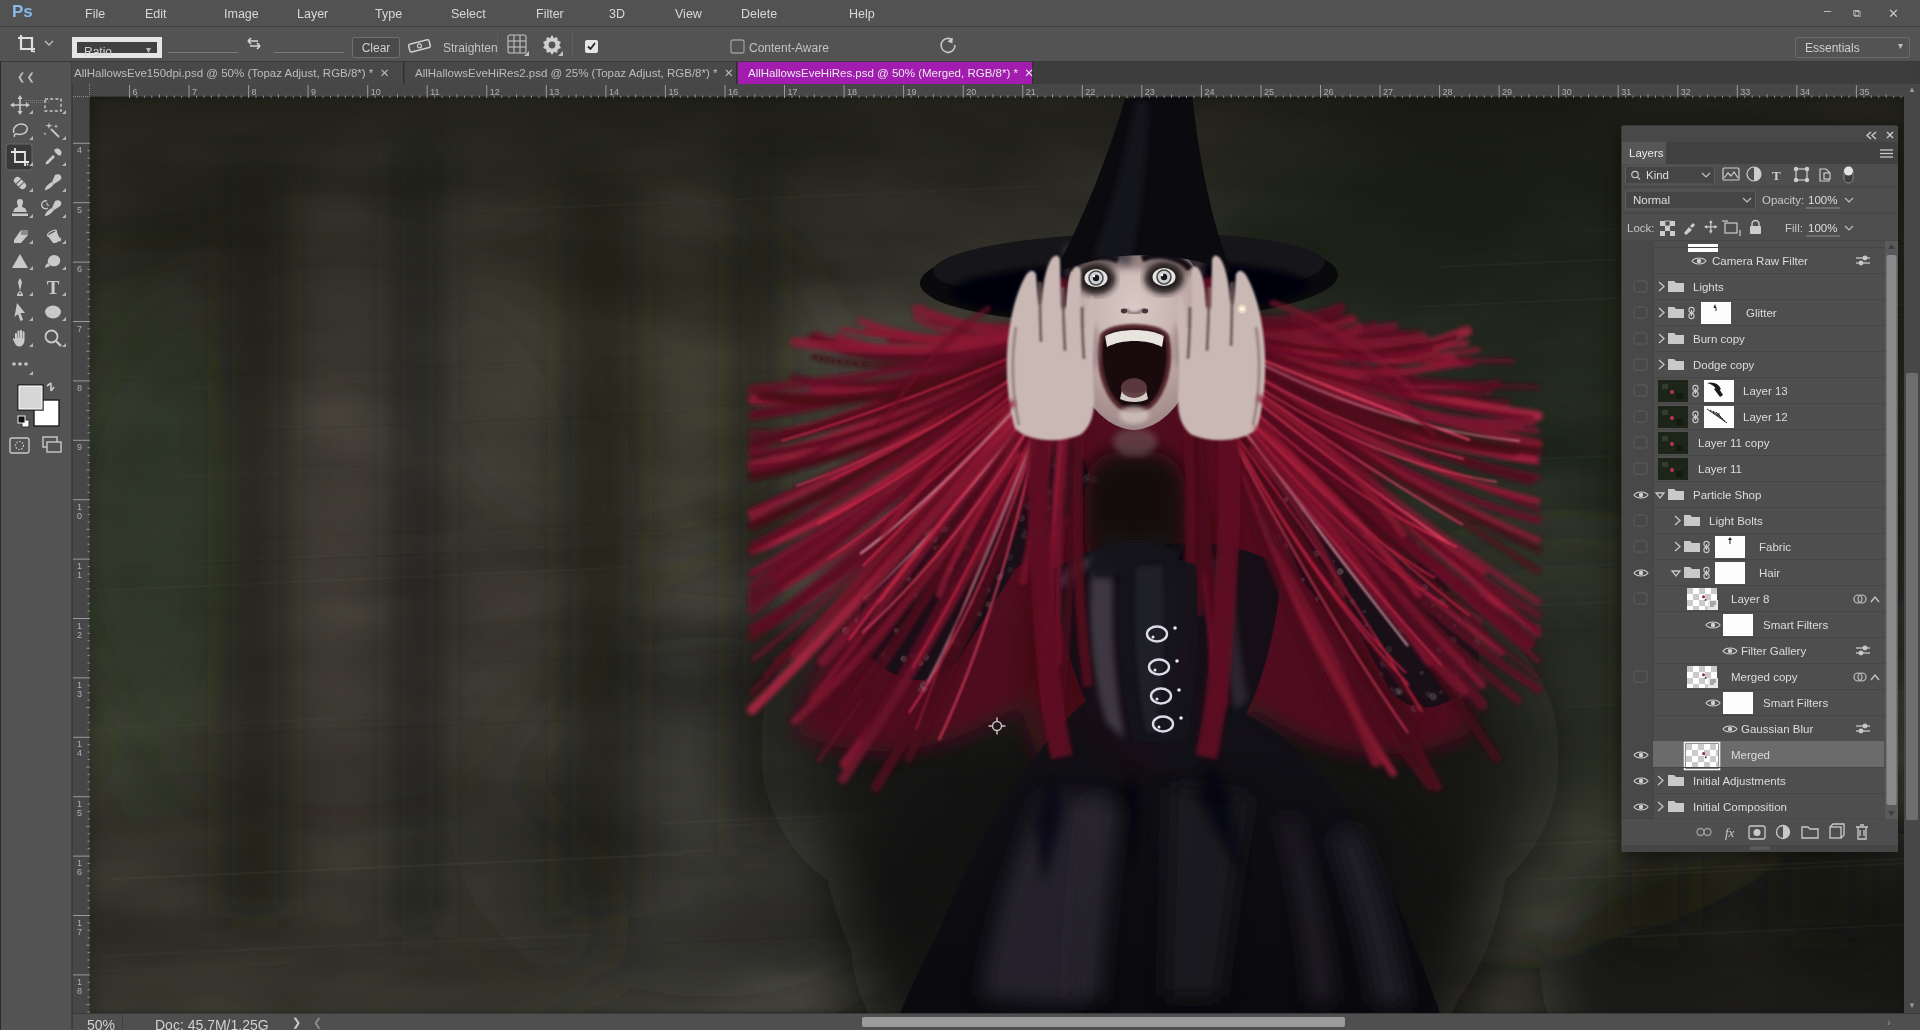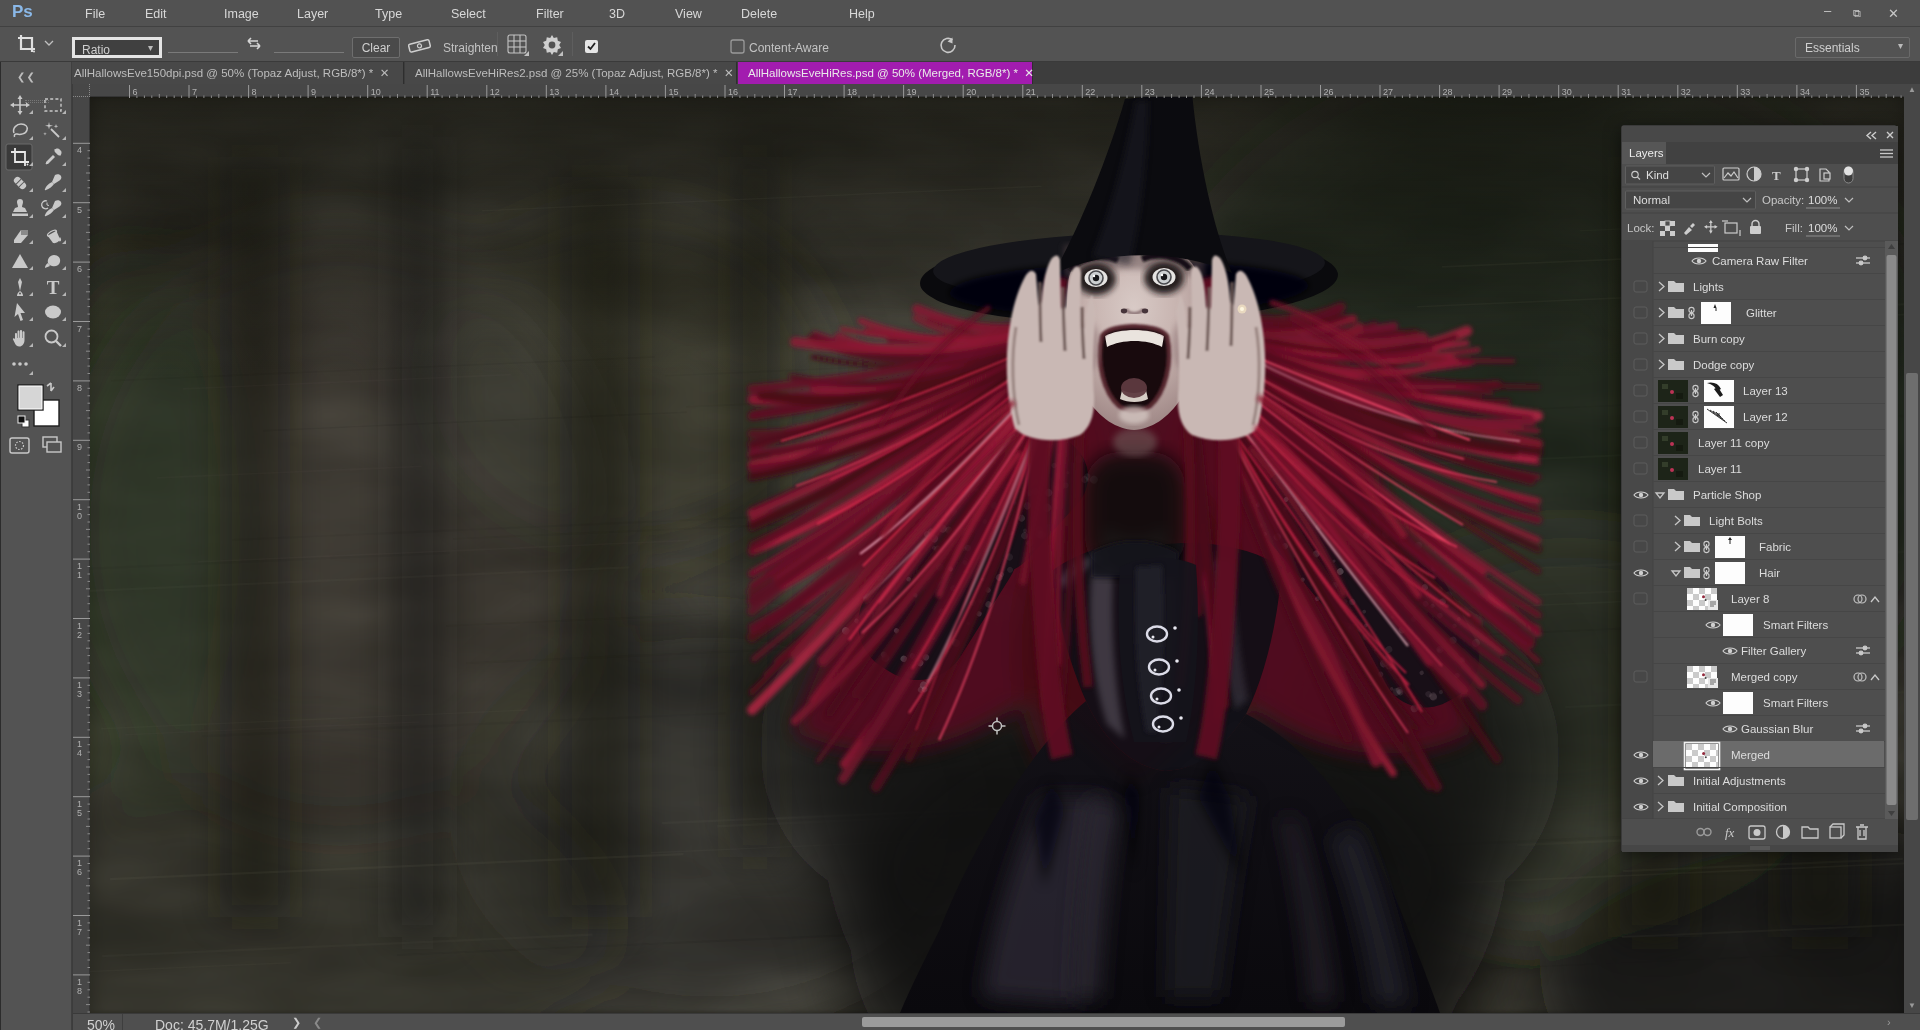--- a/index.html
+++ b/index.html
@@ -40,21 +40,21 @@
   <div class="mitem" style="left:609px;">3D</div>
   <div class="mitem" style="left:669px;margin-left:6px;">View</div>
   <div class="mitem" style="left:741px;">Delete</div>
   <div class="mitem" style="left:849px;">Help</div>
   <div class="winbtn" style="left:1824px;top:3px;">–</div>
   <div class="winbtn" style="left:1853px;font-size:11px;top:7px;">⧉</div>
   <div class="winbtn" style="left:1888px;">✕</div>
 </div>
 
 <div class="abs" id="optionsbar">
-  <div class="obtxt" style="left:72px;top:10px;width:90px;height:21px;background:#404040;border:3px solid #e5e5e5;padding:3px 12px 0 7px;">Ratio <span style="position:absolute;right:6px;top:2px;color:#bbb;font-size:10px;">▾</span></div>
+  <div class="obtxt" style="left:72px;top:10px;width:90px;height:21px;background:#404040;border:5px solid #e5e5e5;padding:3px 12px 0 7px;">Ratio <span style="position:absolute;right:6px;top:2px;color:#bbb;font-size:10px;">▾</span></div>
   <div class="abs" style="left:168px;top:25px;width:70px;height:1px;background:#7a7a7a;"></div>
   <div class="abs" style="left:274px;top:25px;width:70px;height:1px;background:#7a7a7a;"></div>
   <div class="obtxt" style="left:352px;top:10px;width:48px;height:21px;background:#4a4a4a;border:1px solid #6e6e6e;border-radius:2px;text-align:center;padding-top:3px;">Clear</div>
   <div class="obtxt" style="left:443px;top:14px;color:#c3c3c3;">Straighten</div>
   <div class="osep" style="left:497px;"></div>
   <div class="osep" style="left:572px;"></div>
   <div class="obtxt" style="left:603px;top:7px;margin-top:39px;">Delete Cropped Pixels</div>
   <div class="obtxt" style="left:749px;top:14px;color:#c3c3c3;">Content-Aware</div>
   <div class="obtxt" style="left:1795px;top:10px;width:115px;height:21px;border:1px solid #6a6a6a;border-radius:2px;padding:3px 0 0 9px;">Essentials<span style="position:absolute;right:6px;top:2px;color:#bbb;font-size:10px;">▾</span></div>
 

